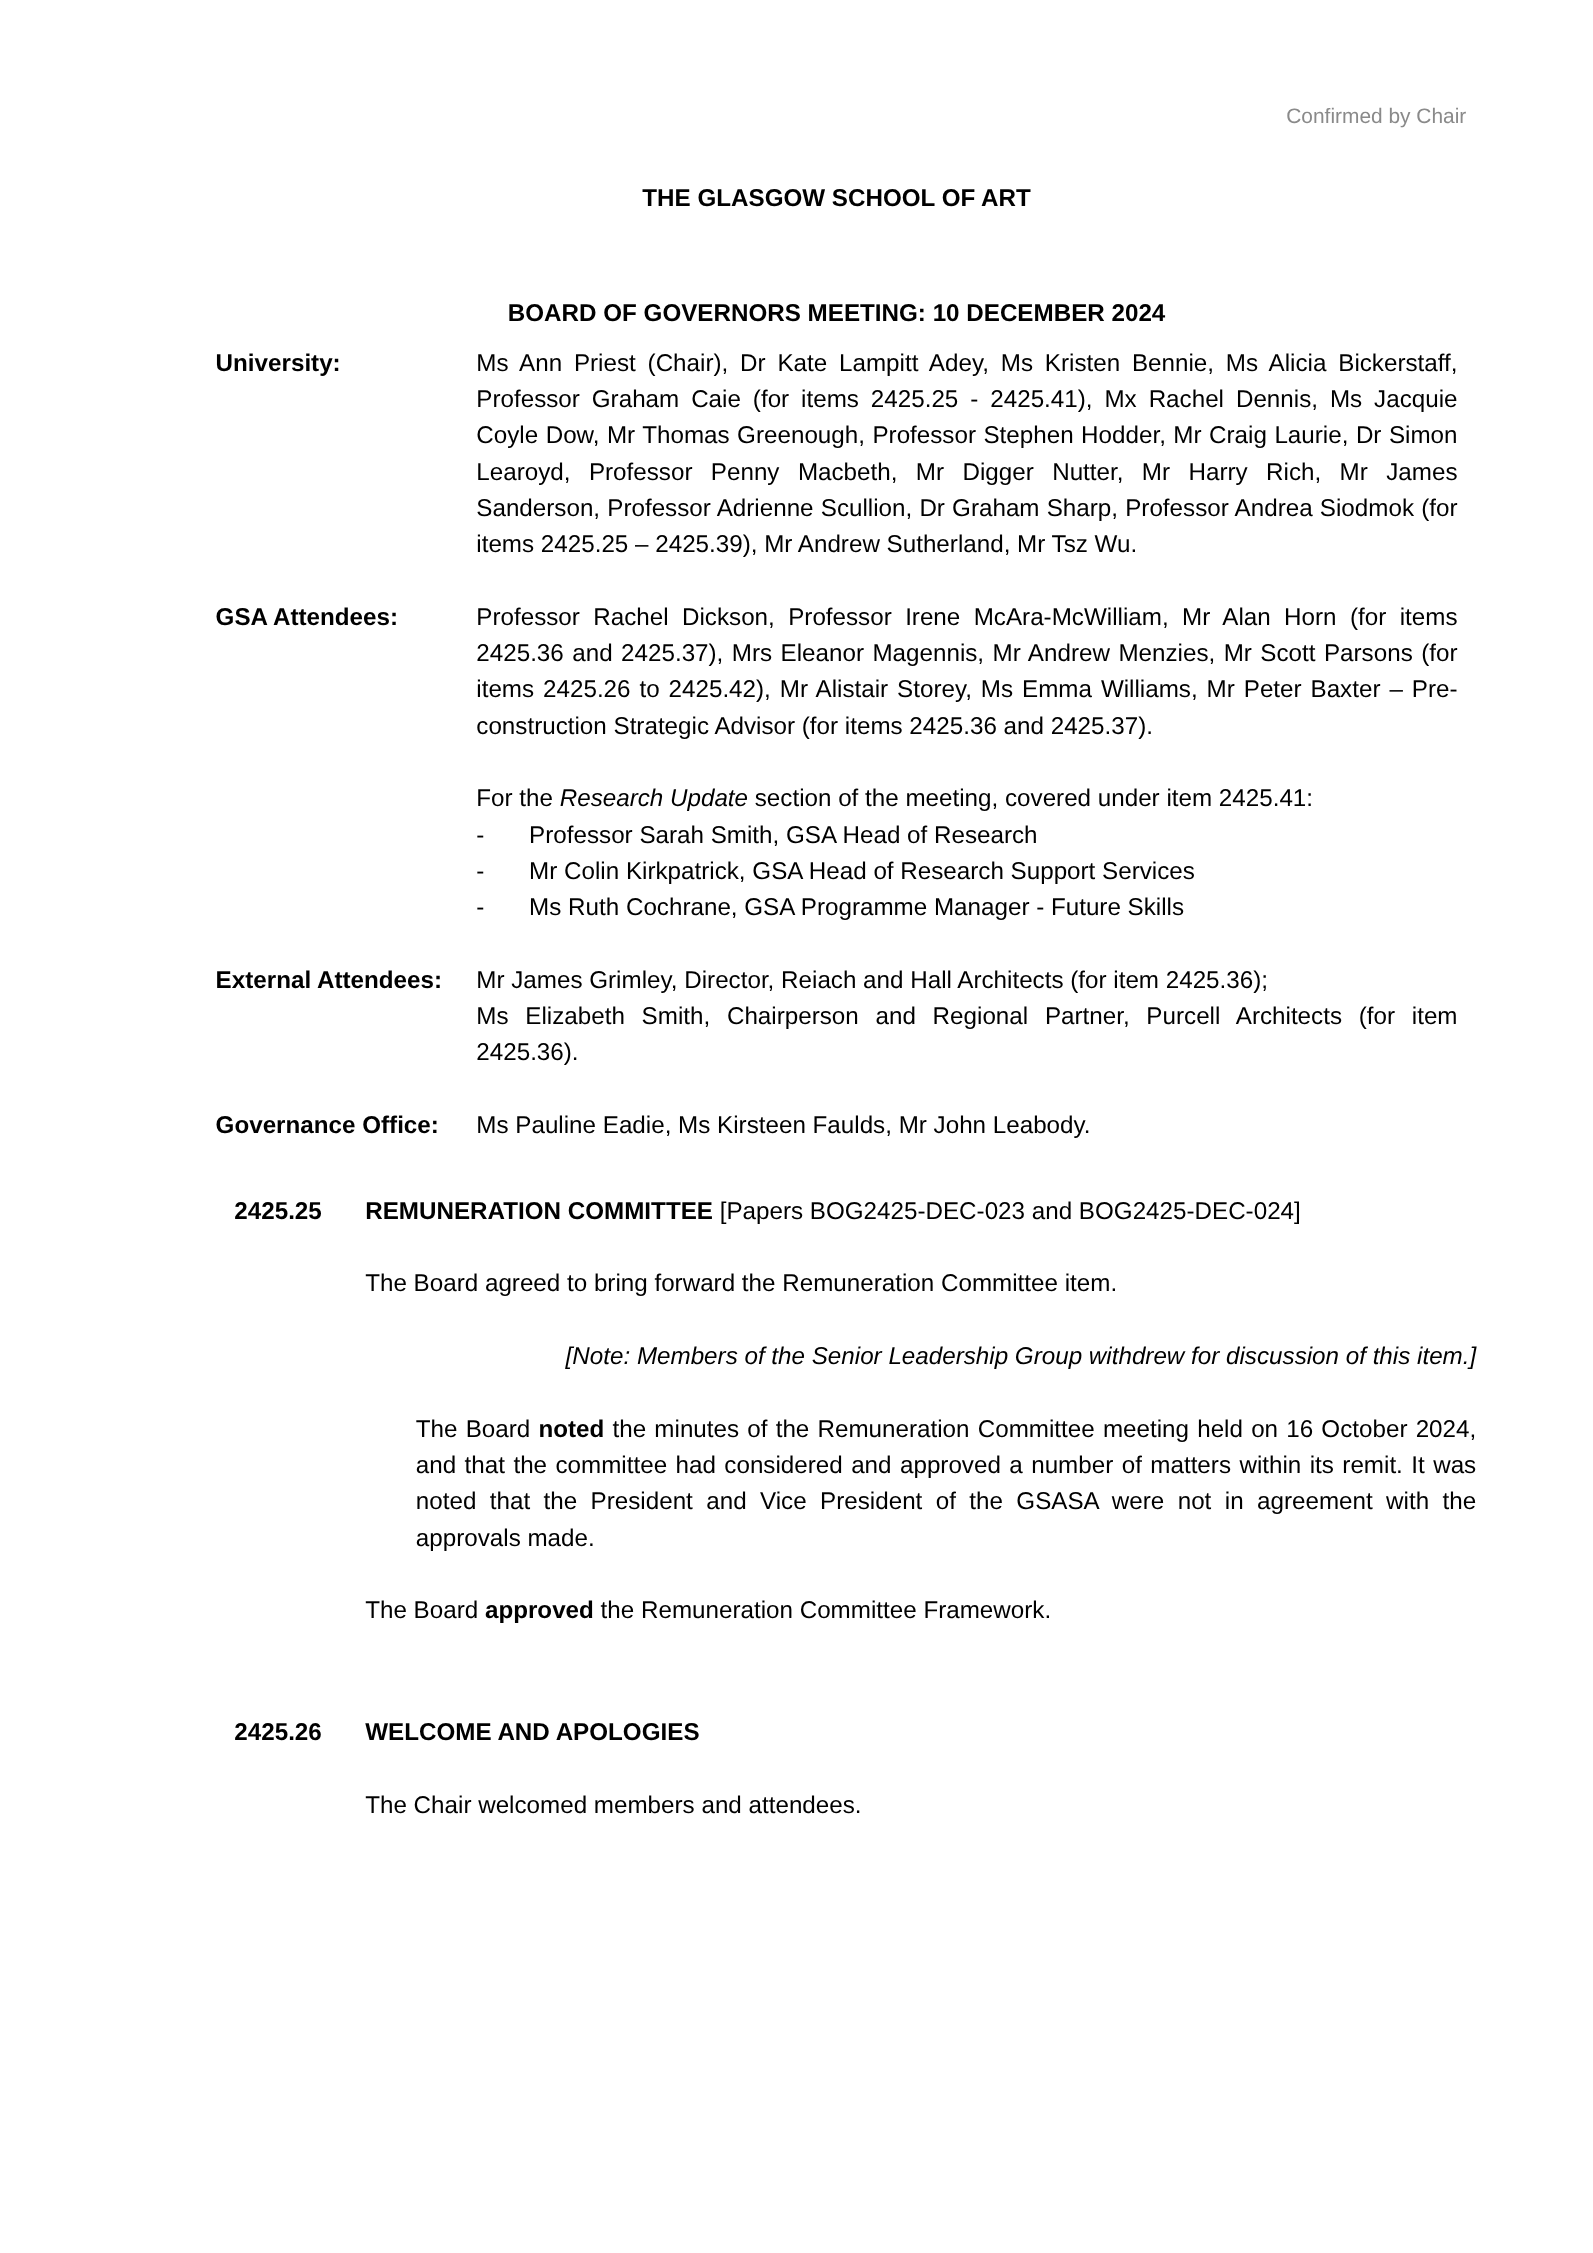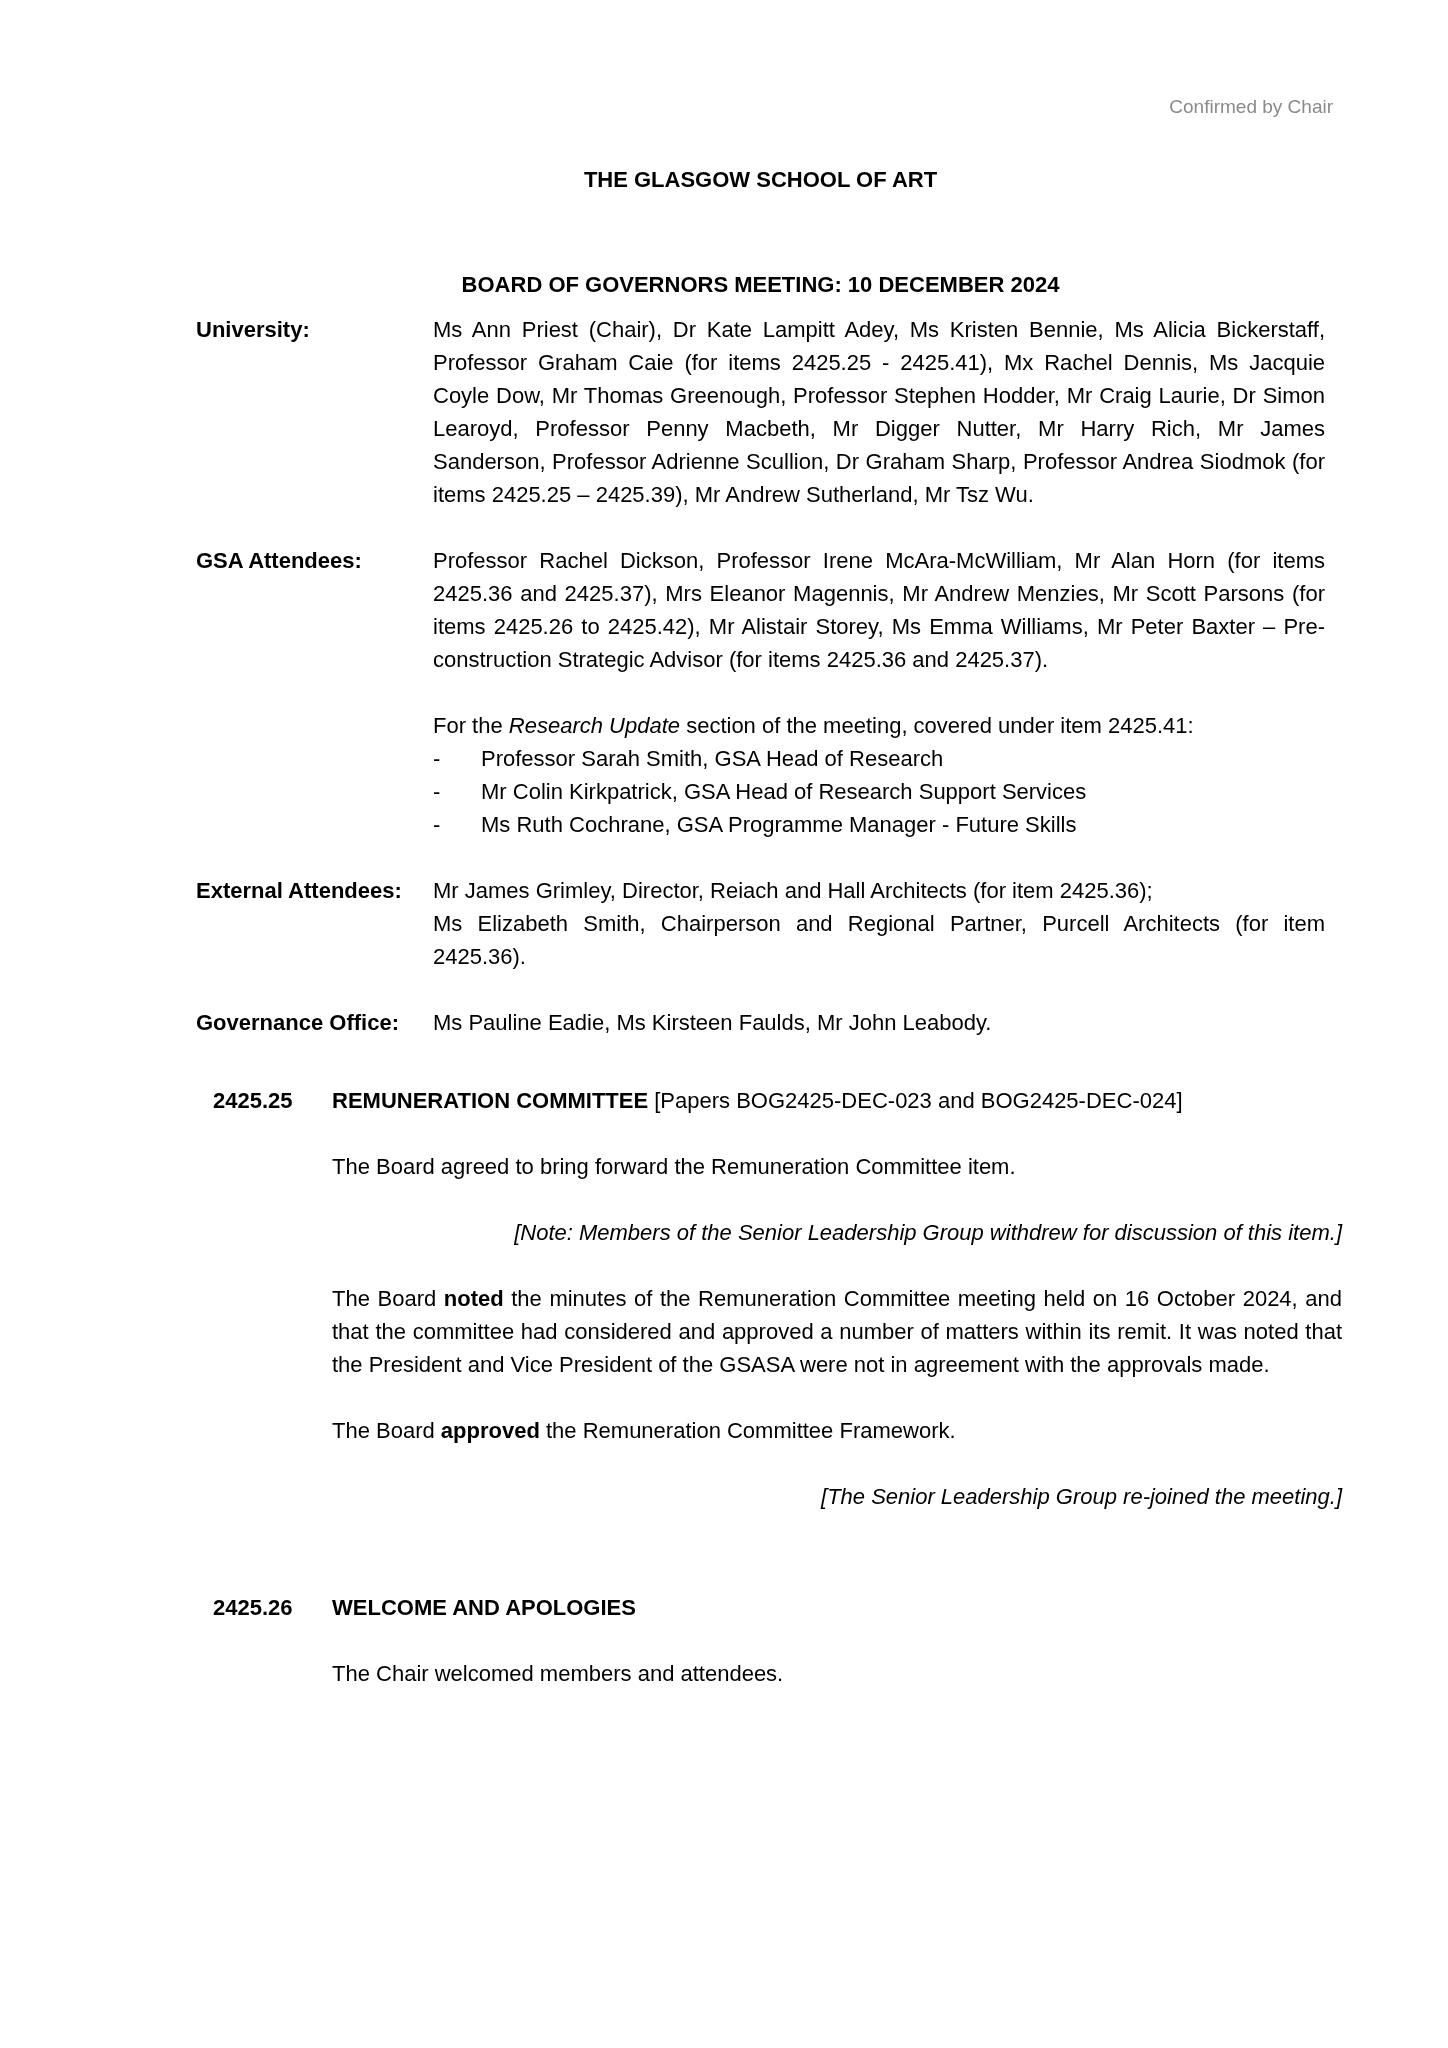--- a/index.html
+++ b/index.html
@@ -67,21 +67,21 @@
   }
   .item-number {
     width: 119px;
     flex: 0 0 119px;
     font-weight: bold;
   }
   .item-body { flex: 1 1 auto; }
   .item-heading { margin-bottom: 33px; }
   .item-heading .h-bold { font-weight: bold; }
   .para { margin-bottom: 33px; }
-  .para.justify { text-align: justify; }
+  .para.justify { text-align: justify; margin-left: 46px; }
   .para.italic { font-style: italic; text-align: right; }
   .para .b { font-weight: bold; }
   .i { font-style: italic; }
 </style>
 </head>
 <body>
 
 <div class="page">
 
   <div class="confirmed-note">Confirmed by Chair</div>
@@ -135,21 +135,20 @@
 
   <div class="item-section">
     <div class="item-row">
       <div class="item-number">2425.25</div>
       <div class="item-body">
         <div class="item-heading"><span class="h-bold">REMUNERATION COMMITTEE</span><span> [Papers BOG2425-DEC-023 and BOG2425-DEC-024]</span></div>
         <div class="para">The Board agreed to bring forward the Remuneration Committee item.</div>
         <div class="para italic">[Note: Members of the Senior Leadership Group withdrew for discussion of this item.]</div>
         <div class="para justify"><span>The Board </span><span class="b">noted</span><span> the minutes of the Remuneration Committee meeting held on 16 October 2024, and that the committee had considered and approved a number of matters within its remit. It was noted that the President and Vice President of the GSASA were not in agreement with the approvals made.</span></div>
         <div class="para"><span>The Board </span><span class="b">approved</span><span> the Remuneration Committee Framework.</span></div>
-        <div class="para italic">[The Senior Leadership Group re-joined the meeting.]</div>
       </div>
     </div>
   </div>
 
   <div class="item-section">
     <div class="item-row">
       <div class="item-number">2425.26</div>
       <div class="item-body">
         <div class="item-heading"><span class="h-bold">WELCOME AND APOLOGIES</span></div>
         <div class="para">The Chair welcomed members and attendees.</div>

